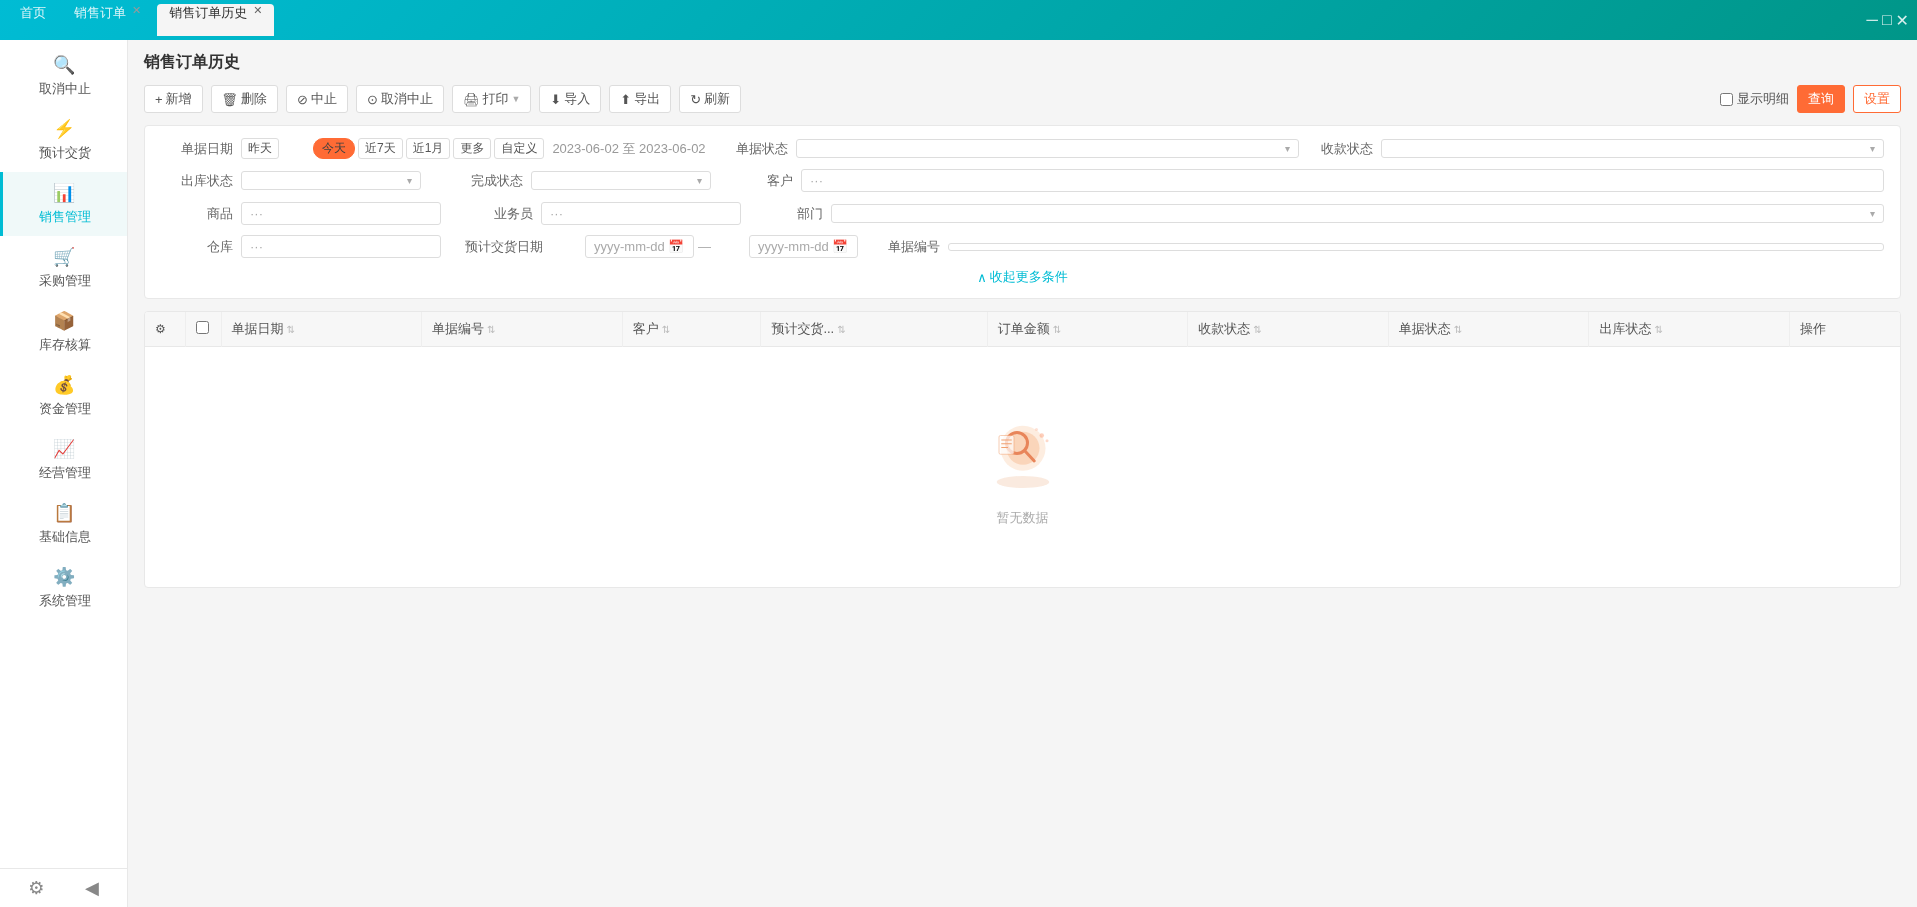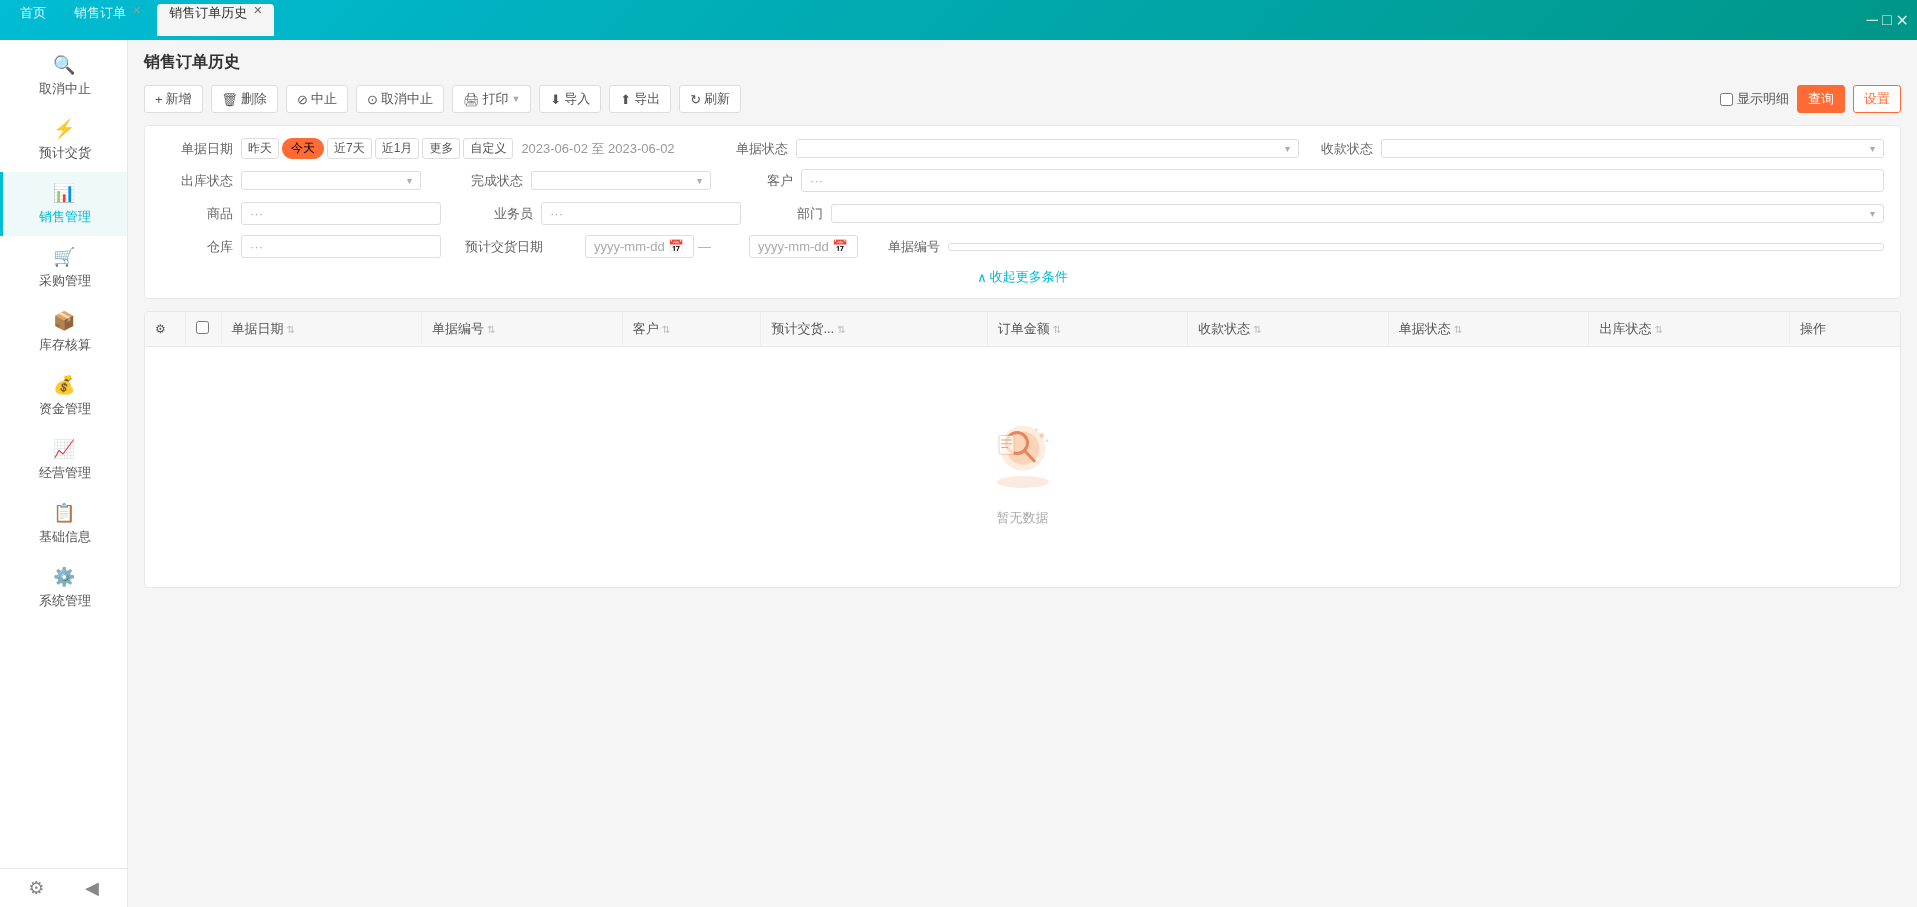--- a/index.html
+++ b/index.html
@@ -189,23 +189,24 @@
       border: 1px solid #ddd;
       border-radius: 3px;
       cursor: pointer;
       font-size: 12px;
       color: #555;
       background: #fff;
     }
     .date-quick-btn.active {
       background: #ff6b35;
       border-color: #ff6b35;
-      color: #000000;
+      color: #404040;
       border-radius: 10px;
       padding: 1px 8px;
+      margin-left: 31px;
     }
     .date-range-text {
       font-size: 13px;
       color: #999;
       margin-left: 4px;
     }
     .filter-select {
       display: flex;
       align-items: center;
       border: 1px solid #ddd;

